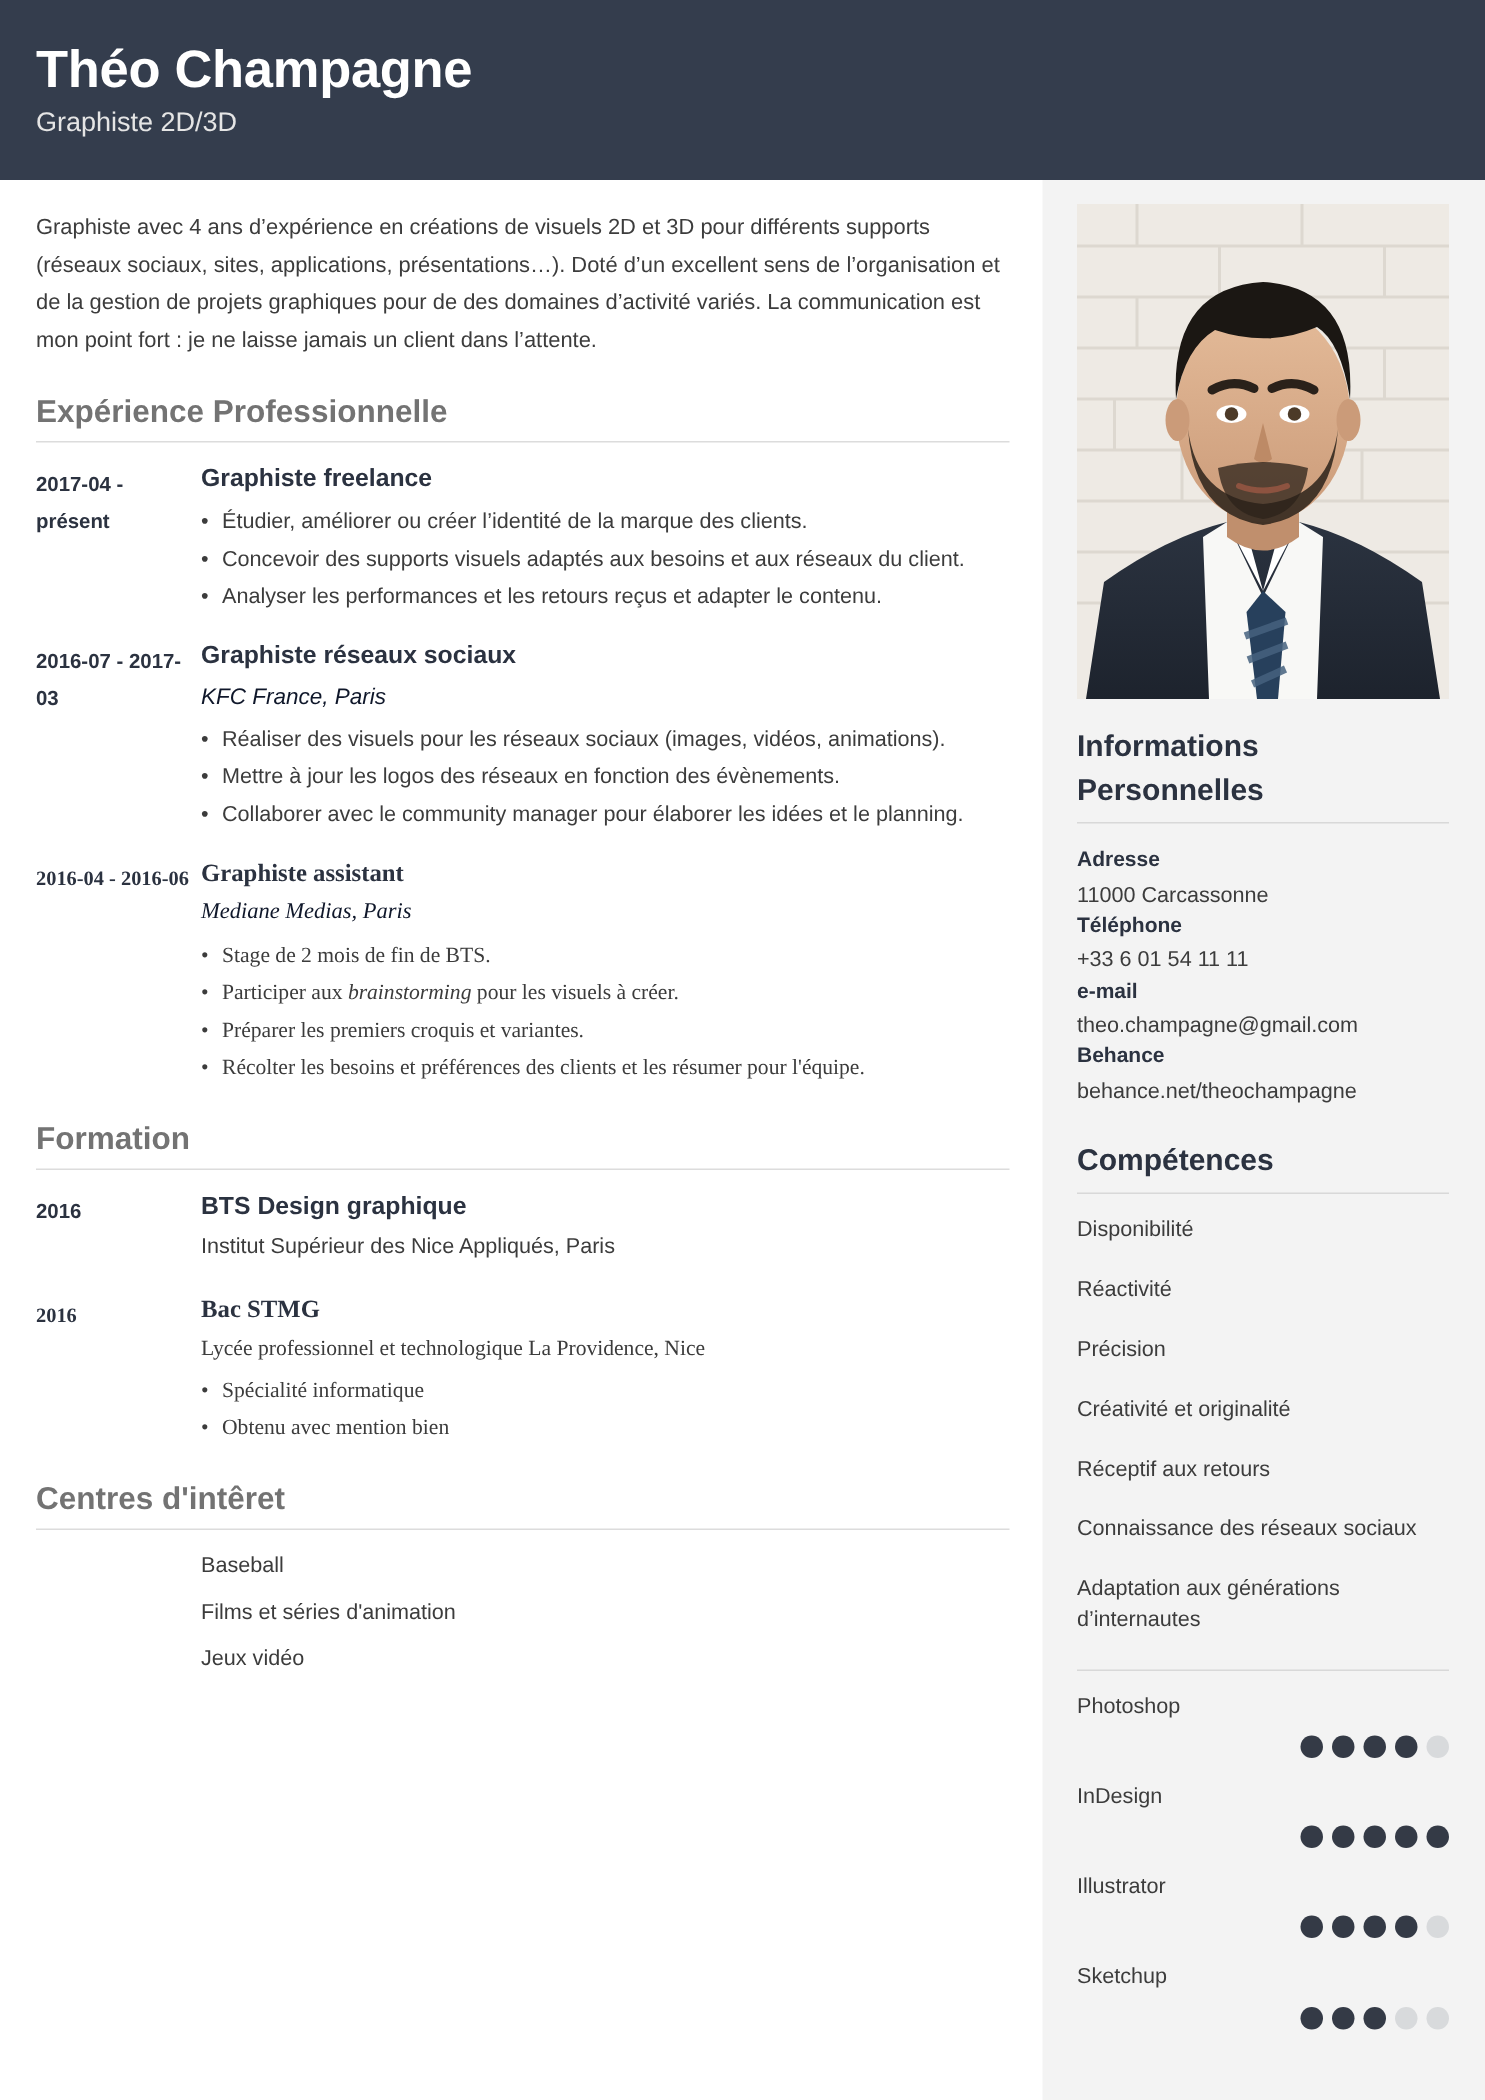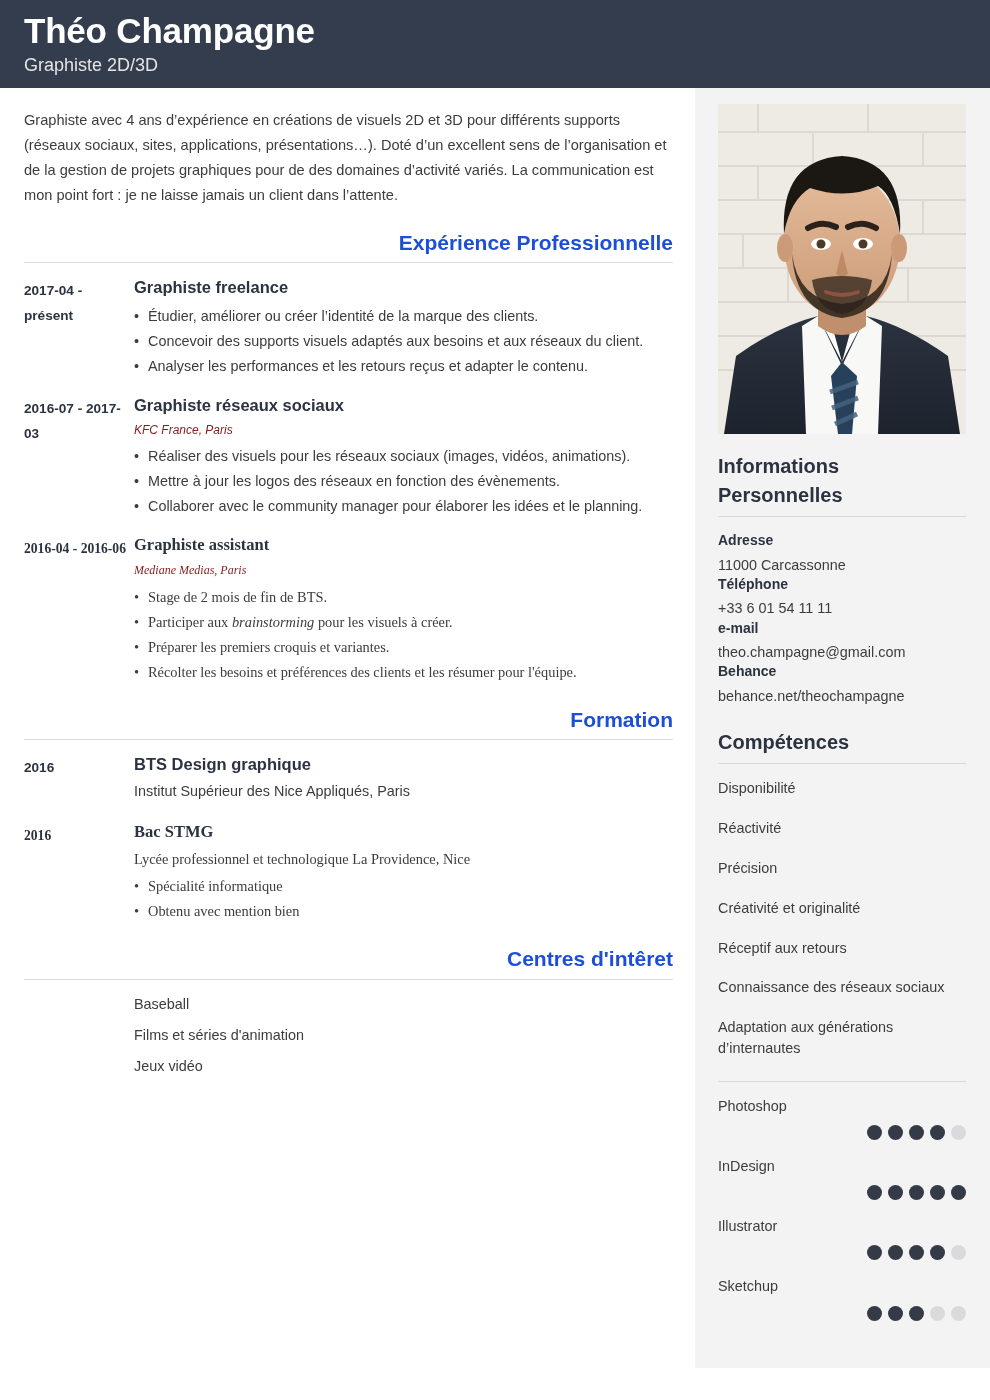--- a/index.html
+++ b/index.html
@@ -8,21 +8,21 @@
     background:#ffffff;
     font-family:"Liberation Sans", sans-serif;
     color:#3a3a3a;
     overflow:hidden;
   }
   .page { position:relative; width:990px; height:1400px; }
 
   
   .header {
     background:#343d4d;
-    height:88px;
+    height:120px;
     padding:0 0 0 24px;
     box-sizing:border-box;
     display:flex; flex-direction:column; justify-content:center;
   }
   .header-name {
     color:#ffffff;
     font-size:35px;
     font-weight:bold;
     letter-spacing:-0.2px;
     line-height:1.1;
@@ -56,24 +56,23 @@
     font-size:14.6px;
     line-height:25px;
     color:#3c3c3c;
     margin:0 0 22px 0;
   }
 
   
   .sec-head {
     font-size:21px;
     font-weight:bold;
-    color:#1d4ed8;
+    color:#737373;
     margin:0 0 6px 0;
     line-height:1.25;
-    text-align:right;
   }
   .sec-rule {
     border:0; border-top:1px solid #dcdcdc;
     margin:0 0 14px 0;
   }
   .section { margin-bottom:22px; }
 
   
   .entry { display:flex; margin-bottom:16px; }
   .entry:last-child { margin-bottom:0;font-family:Liberation Serif, serif; }
@@ -82,21 +81,21 @@
     font-size:13.6px; font-weight:bold; color:#2b3240;
     line-height:25px;
     padding-top:1px;
   }
   .entry-body { flex:1; min-width:0; }
   .entry-role {
     font-size:16.5px; font-weight:bold; color:#2b3240;
     margin:0 0 6px 0; line-height:1.25;
   }
   .entry-org {
-    font-size:12px; font-style:italic; color:#7f1d1d;
+    font-size:15px; font-style:italic; color:#0f172a;
     margin:0 0 6px 0; line-height:1.4;
   }
   .entry-sub {
     font-size:14.4px; color:#3c3c3c;
     margin:0 0 4px 0; line-height:1.5;
   }
   ul.bullets { list-style:none; margin:0; padding:0; }
   ul.bullets li {
     font-size:14.4px; color:#3c3c3c;
     line-height:25px;

